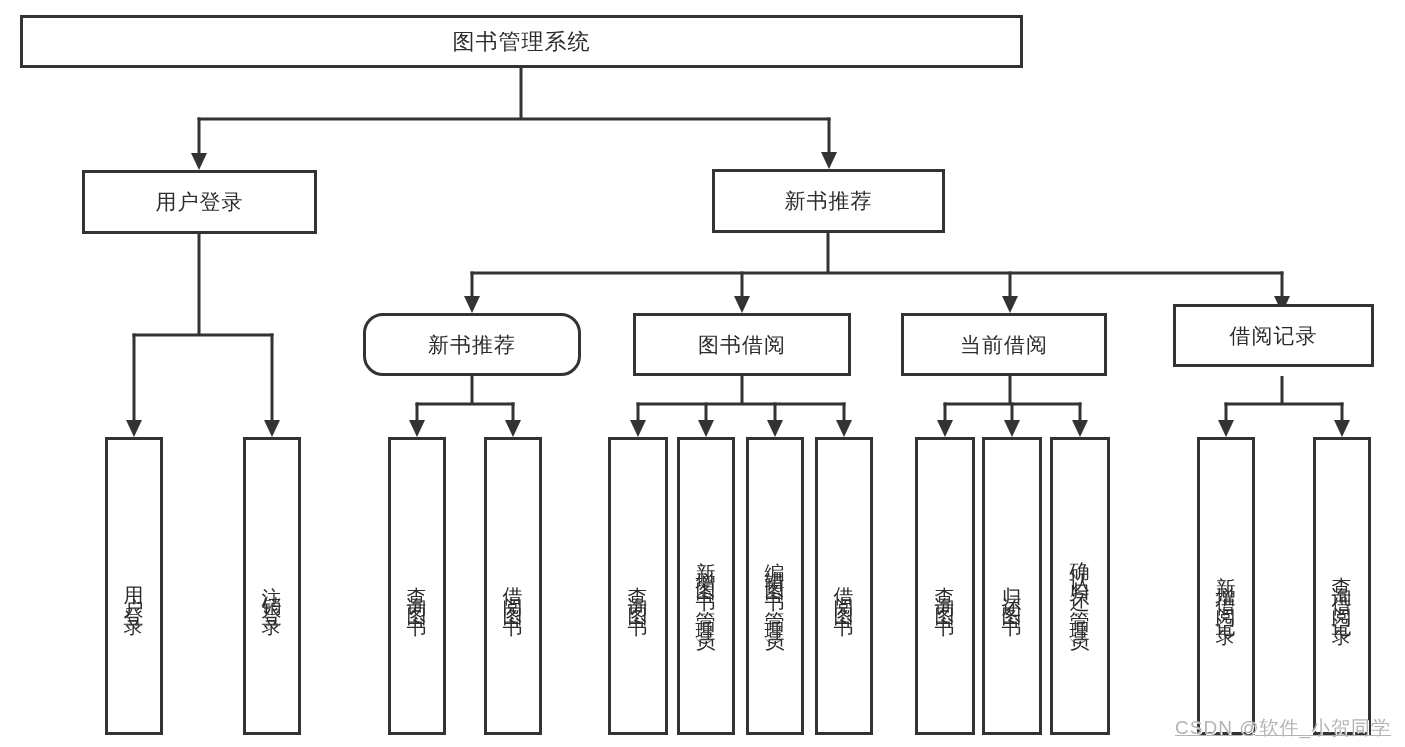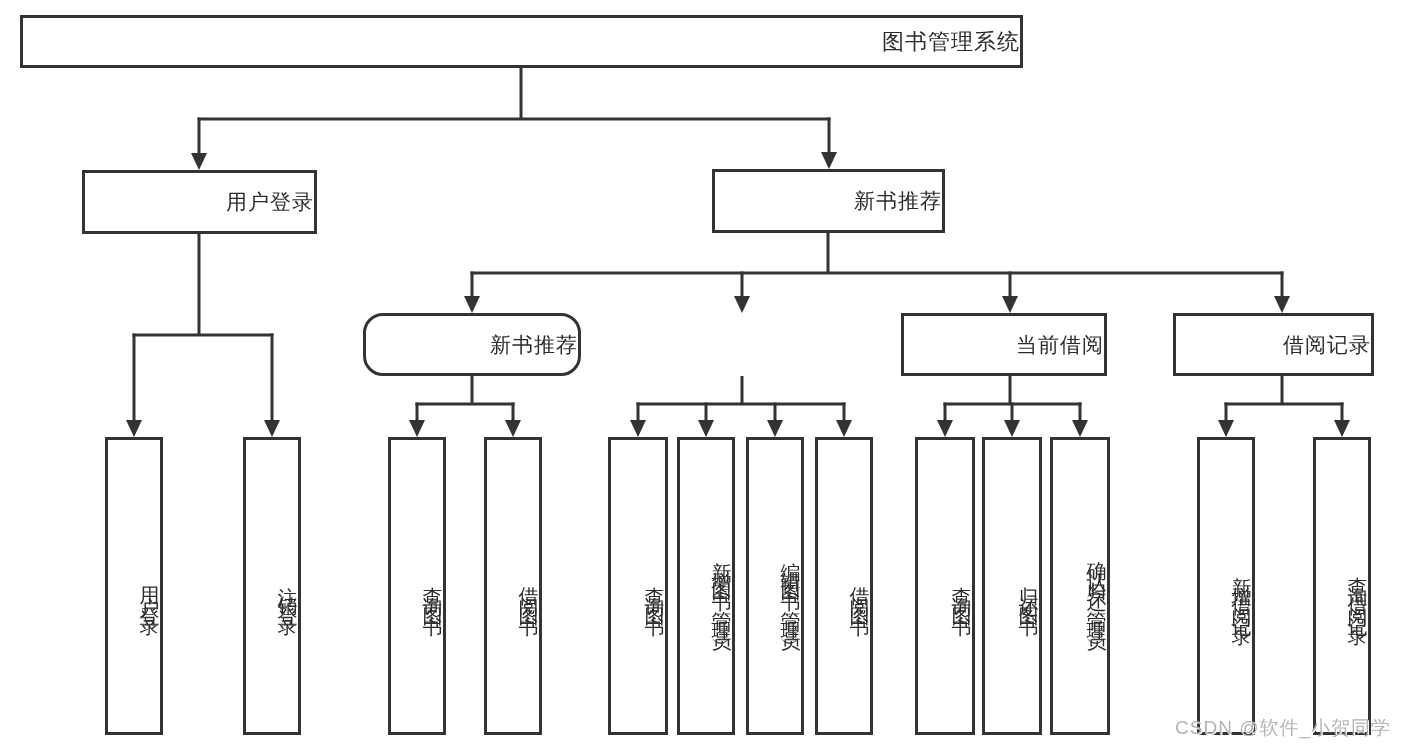--- a/index.html
+++ b/index.html
@@ -22,21 +22,21 @@
     width: 1405px;
     height: 747px;
   }
   .box {
     position: absolute;
     box-sizing: border-box;
     border: 3px solid #333333;
     background: #ffffff;
     display: flex;
     align-items: center;
-    justify-content: flex-end;
+    justify-content: center;
     color: #2b2b2b;
   }
   .box .lbl {
     font-size: 21px;
     letter-spacing: 1px;
     white-space: nowrap;
     color: #2b2b2b;
   }
   .box.root .lbl {
     font-size: 22px;
@@ -59,20 +59,21 @@
   #watermark {
     position: absolute;
     right: 14px;
     bottom: 6px;
     font-size: 19px;
     color: #b3b3b3;
     text-shadow: 1px 1px 0 #ffffff;
     letter-spacing: 1px;
     white-space: nowrap;
     z-index: 5;
+    text-decoration: underline;
   }
 </style>
 </head>
 <body>
 
 <div id="canvas">
 
   <svg id="connectors" viewBox="0 0 1405 747" xmlns="http://www.w3.org/2000/svg">
     <g stroke="#333333" stroke-width="3" fill="none">
 
@@ -146,24 +147,27 @@
   <div class="box" style="left:82px; top:170px; width:235px; height:64px;">
     <span class="lbl">用户登录</span>
   </div>
   <div class="box" style="left:712px; top:169px; width:233px; height:64px;">
     <span class="lbl">新书推荐</span>
   </div>
 
   <div class="box" style="left:363px; top:313px; width:218px; height:63px;border-radius:20px;">
     <span class="lbl">新书推荐</span>
   </div>
+  <div class="box" style="left:633px; top:313px; width:218px; height:63px;">
+    <span class="lbl">图书借阅</span>
+  </div>
   <div class="box" style="left:901px; top:313px; width:206px; height:63px;">
     <span class="lbl">当前借阅</span>
   </div>
-  <div class="box" style="left:1173px; top:313px; width:201px; height:63px;">
+  <div class="box" style="left:1173px; top:304px; width:201px; height:63px;">
     <span class="lbl">借阅记录</span>
   </div>
 
   <div class="box leaf" style="left:105px;">
     <span class="lbl">用户登录</span>
   </div>
   <div class="box leaf" style="left:243px;">
     <span class="lbl">注销登录</span>
   </div>
 

